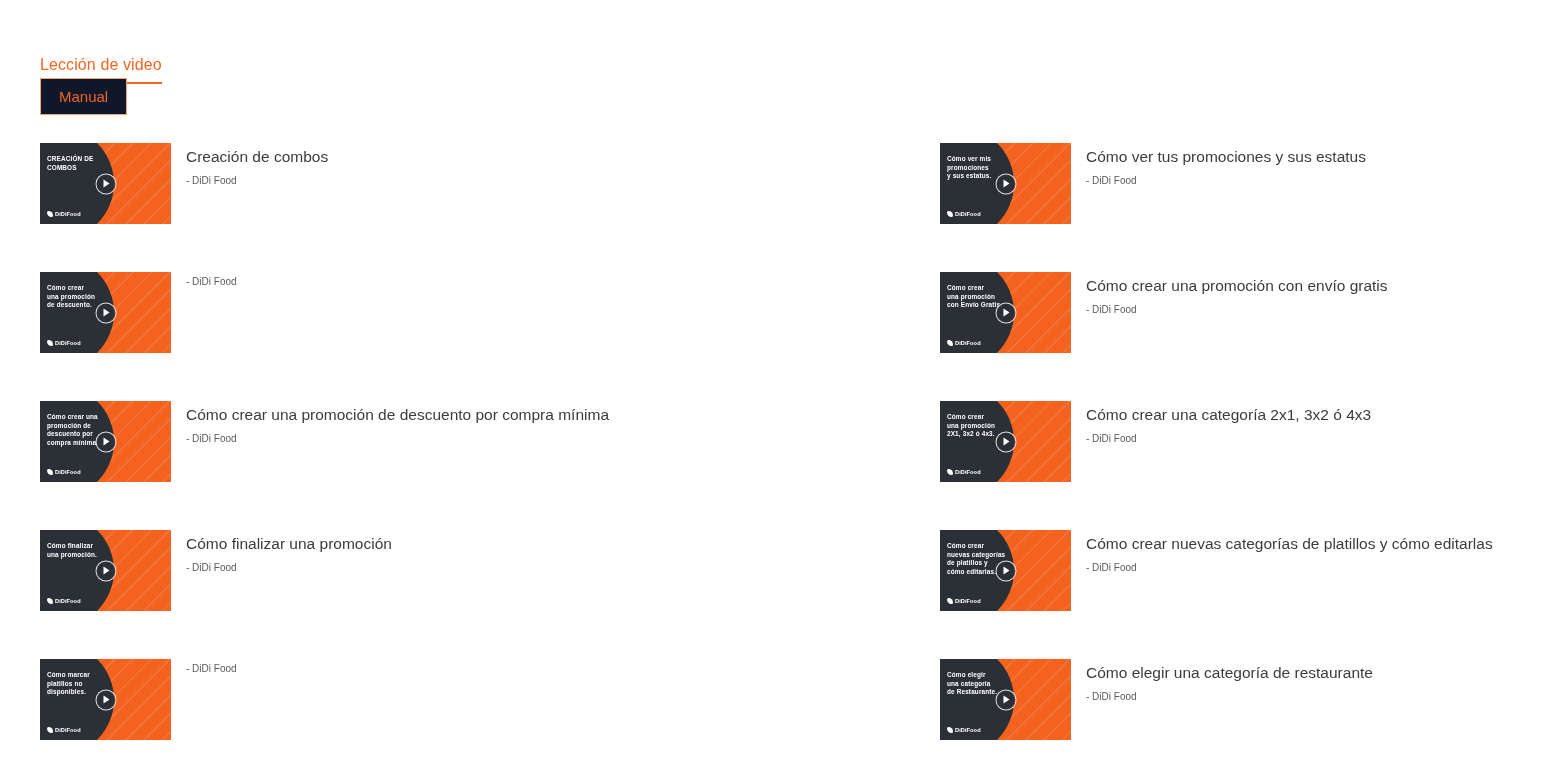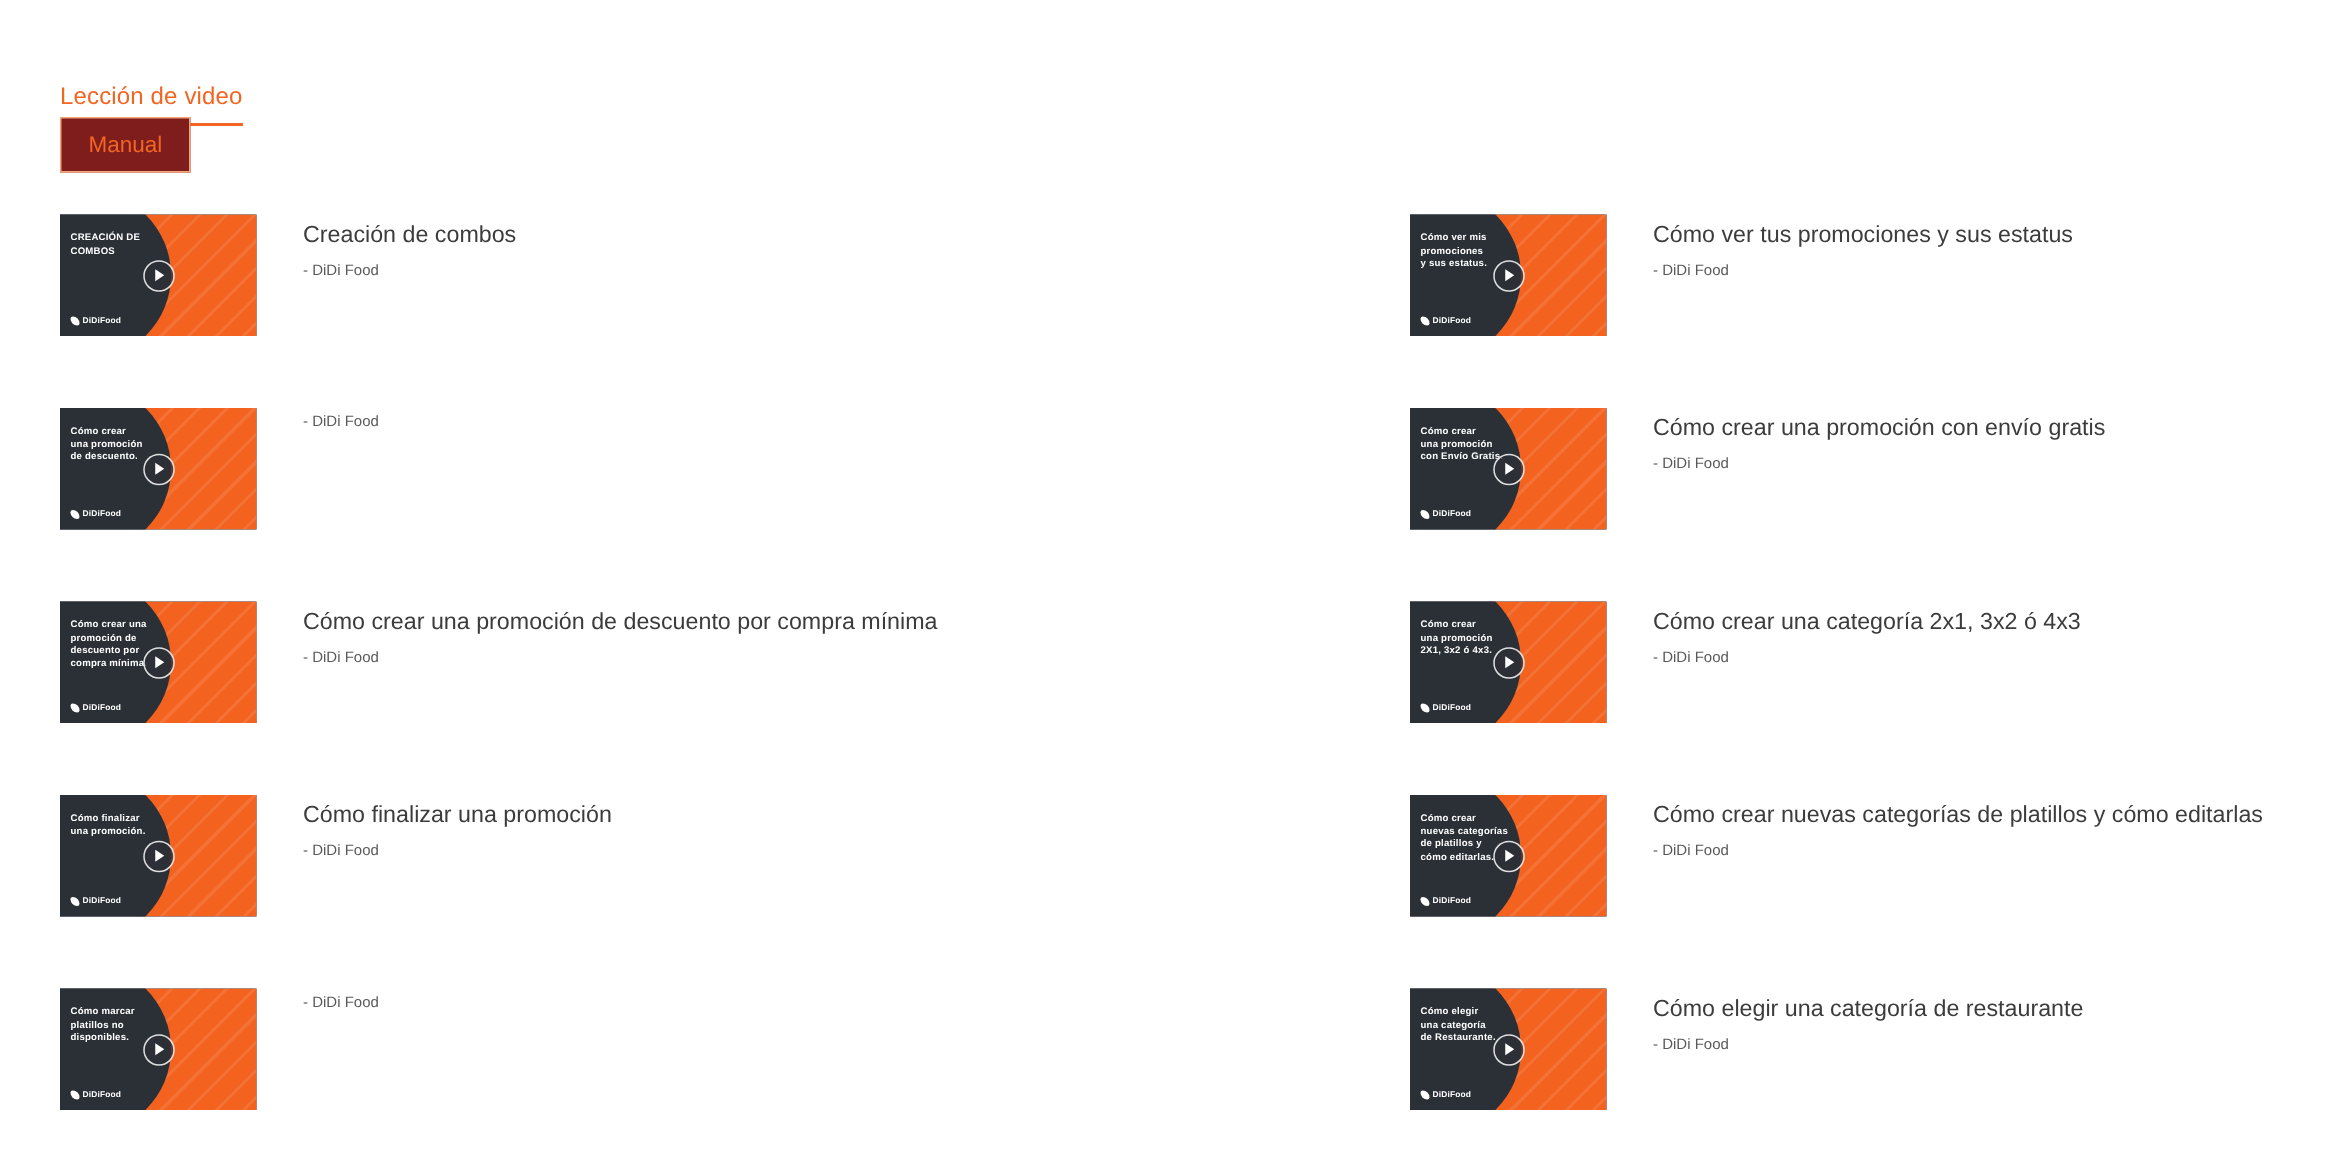--- a/index.html
+++ b/index.html
@@ -46,39 +46,39 @@
     left: 40px;
     top: 78px;
   }
   .filter-btn {
     display: inline-block;
     font-size: 15px;
     color: #f26522;
     border: 1px solid #f7a477;
     border-radius: 0;
     padding: 10px 18px;
-    background: #7f1d1d;
+    background: #0f172a;
     cursor: pointer;
     line-height: 1;
   }
 
   
   .video-grid {
     position: absolute;
     left: 40px;
     top: 143px;
     width: 1470px;
     display: grid;
     grid-template-columns: 900px 570px;
     grid-auto-rows: 129px;
   }
   .video-item {
     display: flex;
     align-items: flex-start;
-    gap: 31px;
+    gap: 15px;
   }
 
   
   .thumb {
     position: relative;
     width: 131px;
     height: 81px;
     flex: 0 0 auto;
     background: #2b2f36;
     overflow: hidden;

